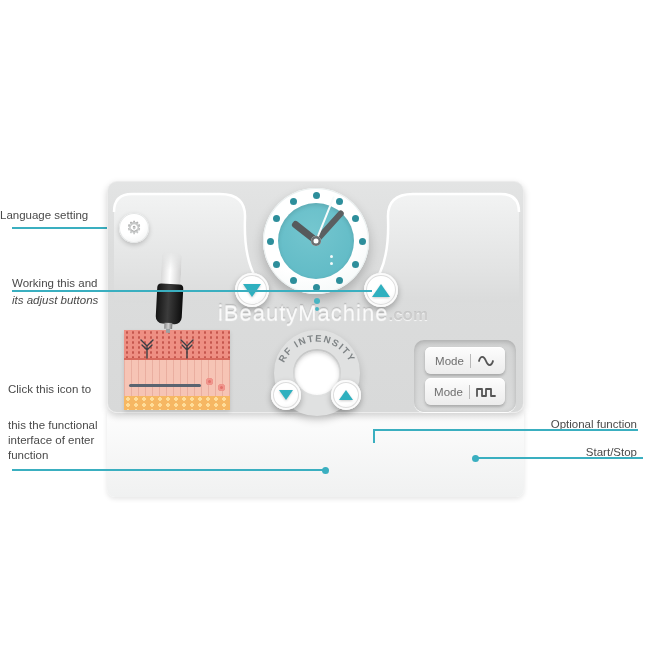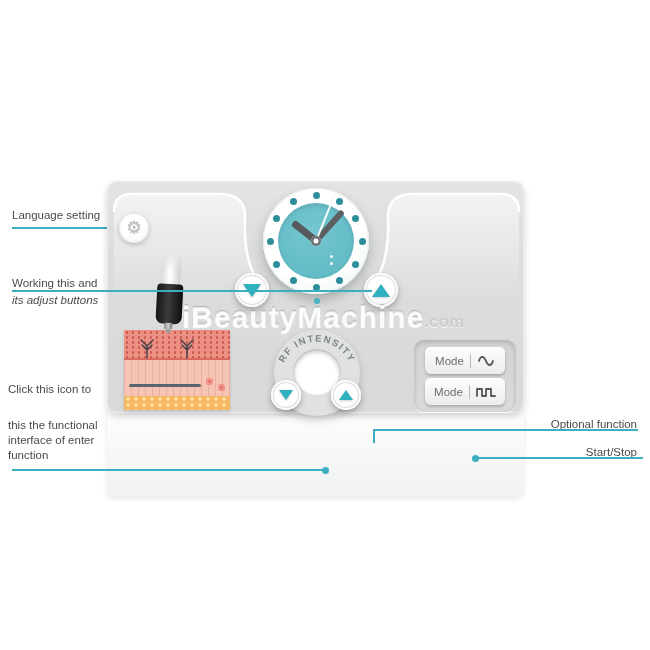--- a/index.html
+++ b/index.html
@@ -107,21 +107,21 @@
     -webkit-mask-image:linear-gradient(180deg,transparent,black 55%);
     mask-image:linear-gradient(180deg,transparent,black 55%); }
   .hp-body { position:absolute; left:3px; top:32px; width:26px; height:40px; border-radius:4px 4px 7px 7px;
     background:linear-gradient(90deg,#141414,#3c3c3c 45%,#0d0d0d); }
   .hp-tip { position:absolute; left:12px; top:71px; width:8px; height:6px; background:linear-gradient(90deg,#8a8a8a,#cfcfcf,#777); }
   .hp-tip2 { position:absolute; left:14px; top:77px; width:4px; height:4px; background:#9aa0a2; }
 
   
   .watermark { position:absolute; left:60px; top:118px; width:310px; text-align:center; z-index:6;
     pointer-events:none; white-space:nowrap; }
-  .wm-main { font-size:30px; font-weight:bold; letter-spacing:1px; color:rgba(255,255,255,.58);
+  .wm-main { font-size:22px; font-weight:normal; letter-spacing:1px; color:rgba(255,255,255,.58);
     text-shadow:0 1px 1px rgba(255,255,255,.9), 0 -1px 1px rgba(140,140,140,.45);margin-top:38px; }
   .wm-suffix { font-size:17px; font-weight:bold; color:rgba(185,185,185,.65);
     text-shadow:0 1px 1px rgba(255,255,255,.8); }
 
   
   .tool-circle { position:absolute; top:250px; width:40px; height:40px; border-radius:50%; cursor:pointer;
     background:radial-gradient(circle at 40% 30%, #ffffff 60%, #e9eaea 100%);
     box-shadow:0 3px 5px rgba(0,0,0,.18), inset 0 0 0 1px #f2f2f2;
     display:flex; align-items:center; justify-content:center; overflow:visible; }
   .tool-divider { position:absolute; top:260px; width:3px; height:22px; border-radius:2px;
@@ -297,21 +297,21 @@
     <div class="tool-label" style="left:161px;">Hot &amp; Cold</div>
     <div class="tool-label" style="left:219px;">RF</div>
 
     <div class="opt-btn">
       <span class="opt-arrow">↓</span>
     </div>
 
     <button class="start-btn">START</button>
   </div>
 
-  <div class="ann" style="left:12px; top:208px;">Language setting</div>
+  <div class="ann" style="left:0; top:208px;">Language setting</div>
   <div class="ann-line" style="left:12px; top:227px; width:115px;"></div>
   <div class="ann-dot" style="left:126px; top:224.5px;"></div>
 
   <div class="ann" style="left:12px; top:276px;">Working this and</div>
   <div class="ann-line" style="left:12px; top:290px; width:360px; z-index:7;"></div>
   <div class="ann" style="left:12px; top:293px;font-style:italic;">its adjust buttons</div>
 
   <div class="ann" style="left:8px; top:382px;">Click this icon to</div>
   <div class="ann" style="left:8px; top:418px;">this the functional</div>
   <div class="ann" style="left:8px; top:433px;">interface of enter</div>

